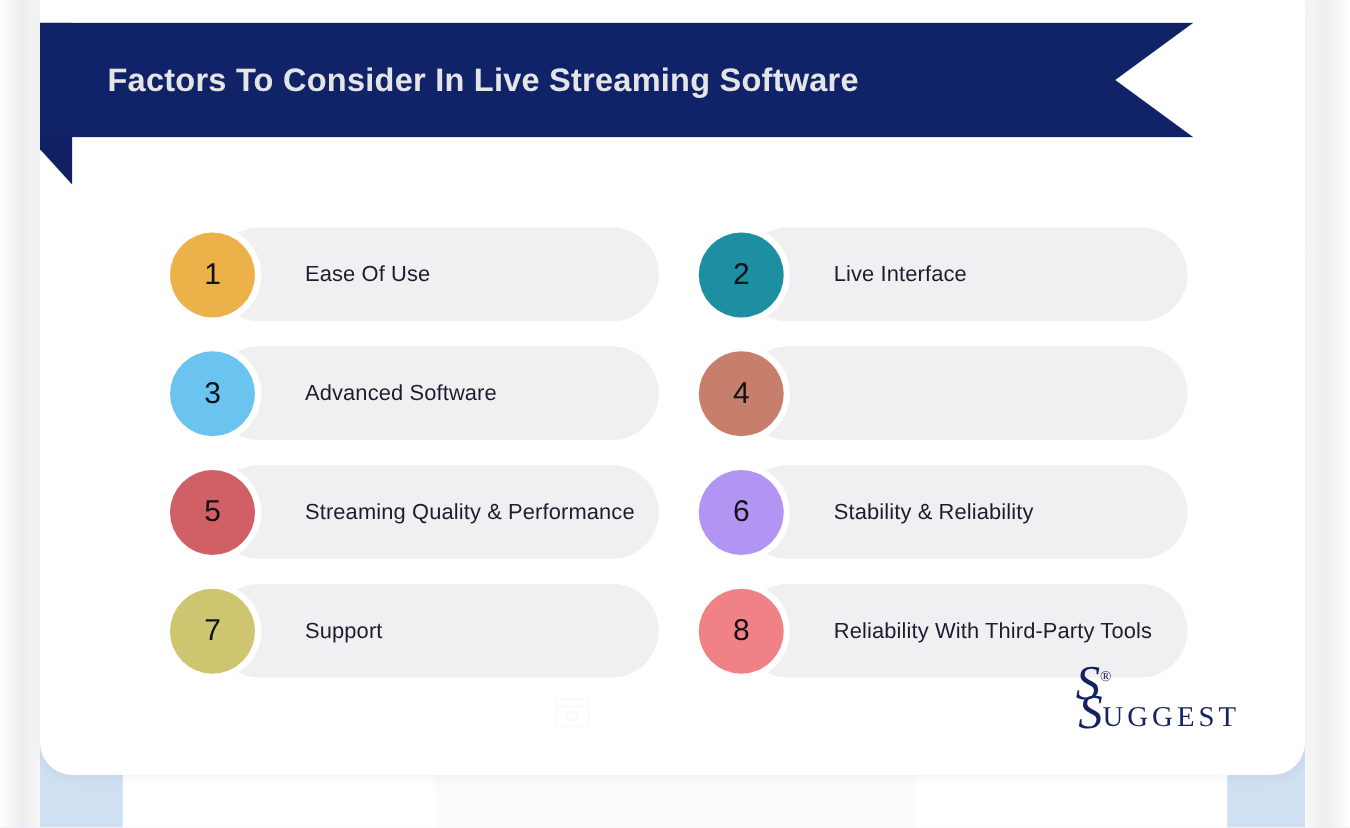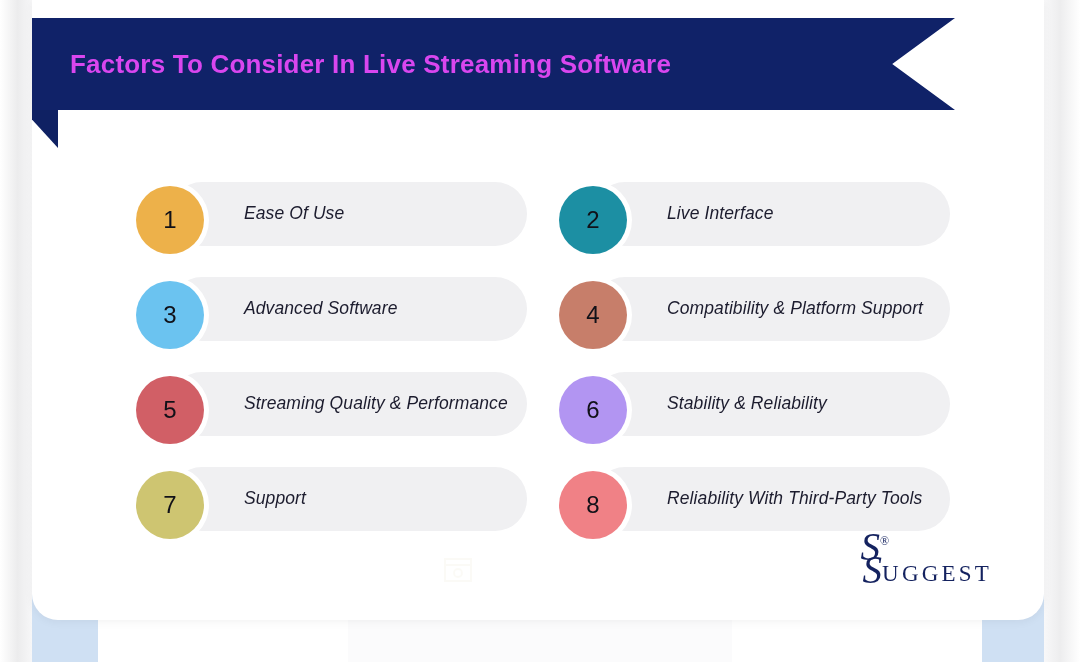--- a/index.html
+++ b/index.html
@@ -124,25 +124,25 @@
     left: 0px;
     top: 0px;
     width: 923px;
     height: 92px;
     background: #102268;
     clip-path: polygon(0 0, 100% 0, 93.2% 50%, 100% 100%, 0 100%);
     display: flex;
     align-items: center;
   }
   .ribbon-title {
-    color: #d946ef;
+    color: #e5e5e5;
     font-size: 26px;
     font-weight: bold;
     letter-spacing: 0.2px;
-    margin-left: 38px;
+    margin-left: 54px;
     white-space: nowrap;
   }
 
   
   .grid {
     position: absolute;
     left: 104px;
     top: 182px;
     width: 814px;
   }
@@ -156,26 +156,25 @@
     width: 391px;
     height: 75px;
     display: flex;
     align-items: center;
   }
   .pill {
     position: absolute;
     left: 34px;
     top: 0;
     width: 357px;
-    height: 64px;
+    height: 75px;
     background: #f0f0f2;
     border-radius: 38px;
     display: flex;
     align-items: center;
-    font-style: italic;
   }
   .pill-notch {
     position: absolute;
     left: -1px;
     top: 50%;
     transform: translateY(-50%);
     width: 30px;
     height: 52px;
     background: #ffffff;
     border-radius: 0 30px 30px 0;
@@ -303,21 +302,20 @@
           <div class="pill-notch"></div>
           <div class="pill-label">Advanced Software</div>
         </div>
         <div class="circle" style="background:#6bc3f0">
           <span>3</span>
         </div>
       </div>
       <div class="item">
         <div class="pill">
           <div class="pill-notch"></div>
-          <div class="pill-label">Compatibility &amp; Platform Support</div>
         </div>
         <div class="circle" style="background:#c77e6a">
           <span>4</span>
         </div>
       </div>
     </div>
 
     <div class="row">
       <div class="item">
         <div class="pill">

